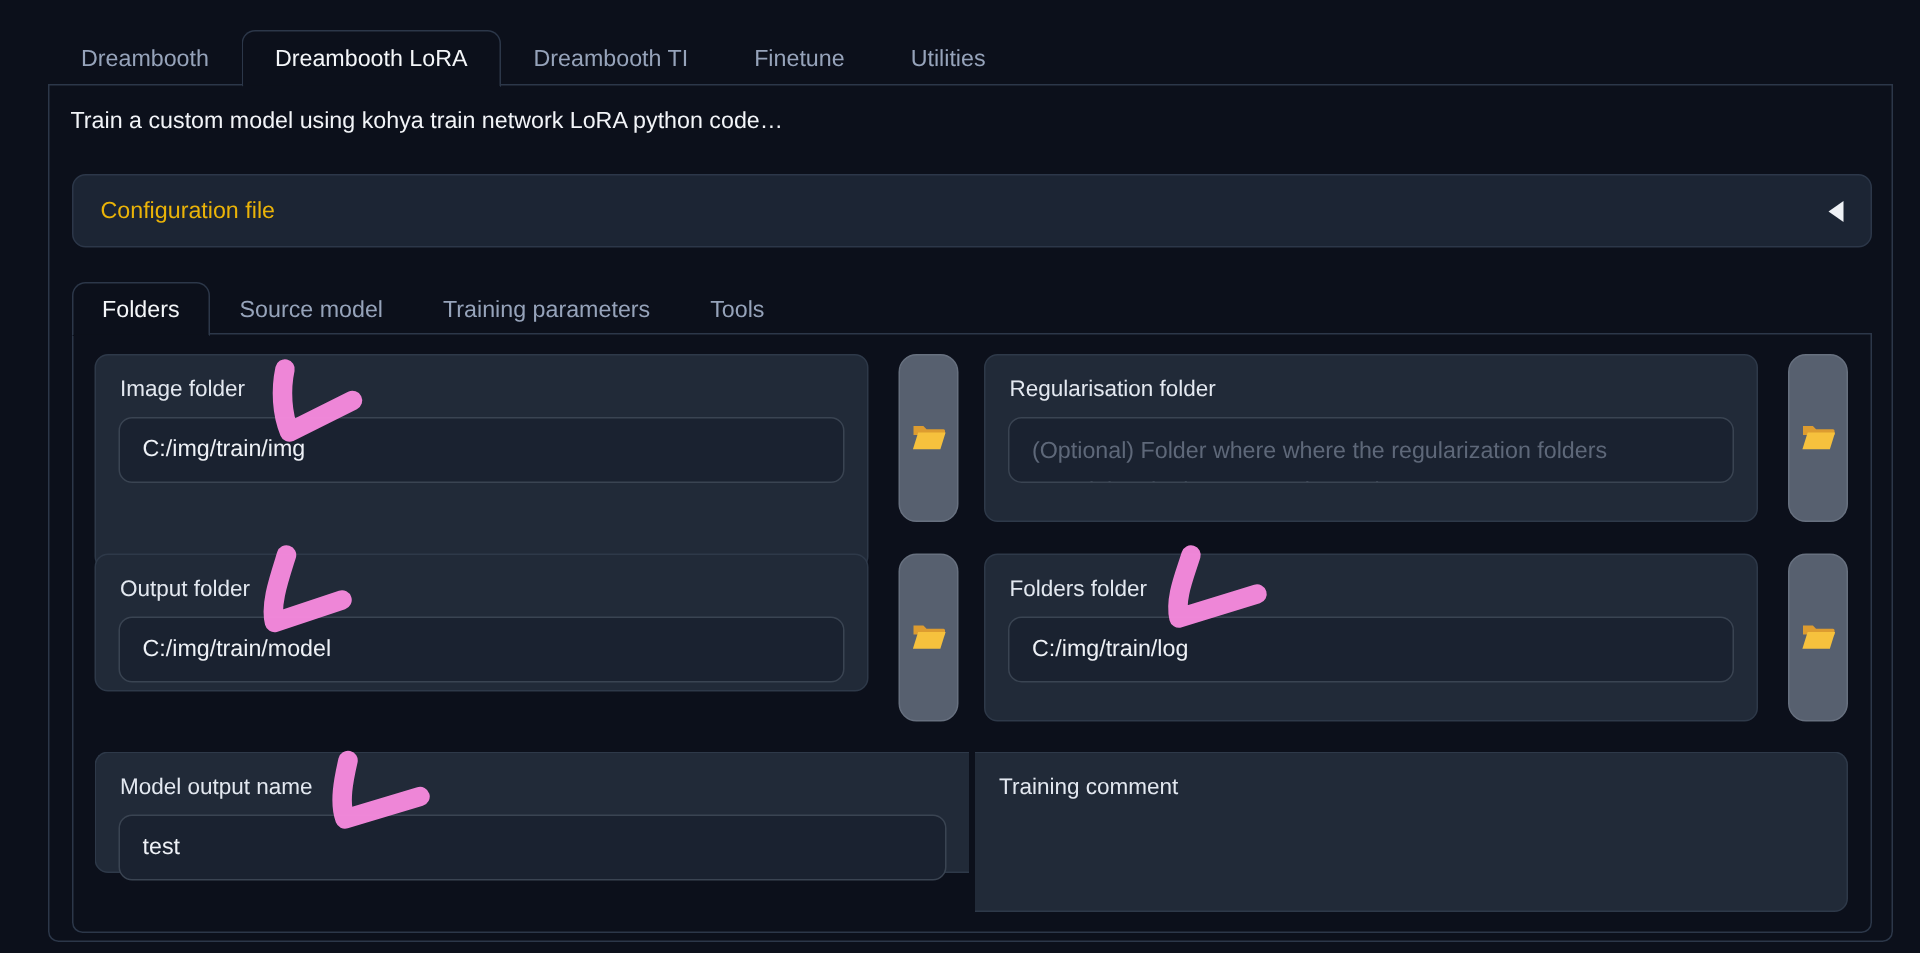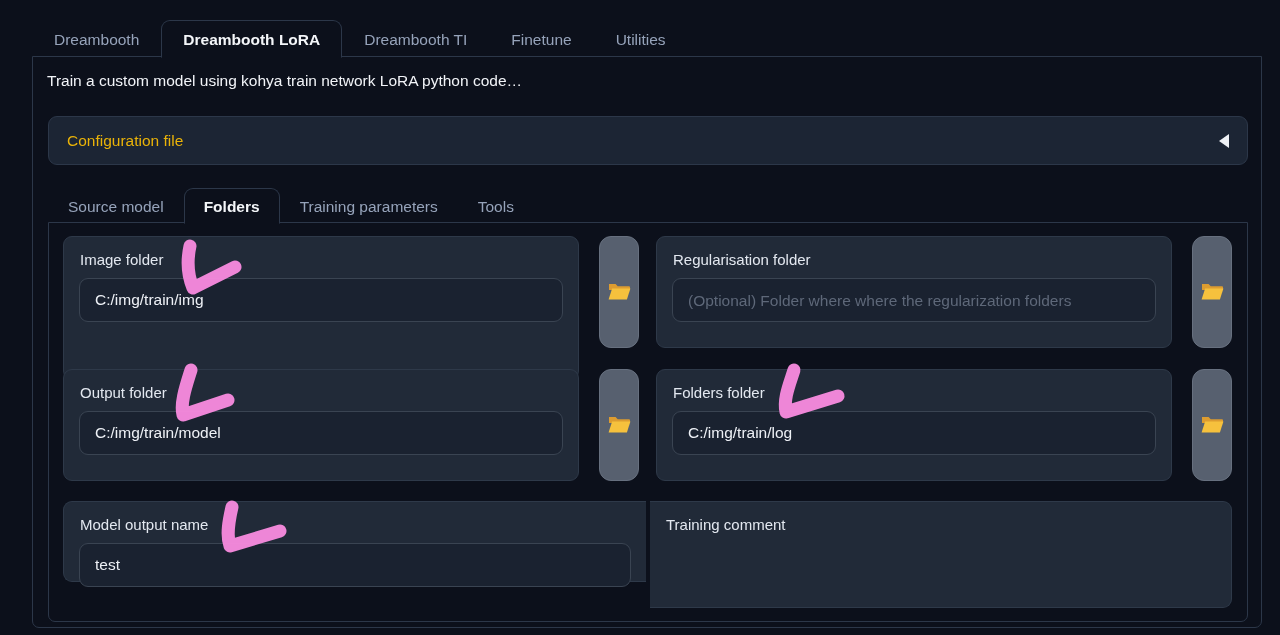--- a/index.html
+++ b/index.html
@@ -8,21 +8,21 @@
     background:#0c101b;color:#e8ecf2;
     font-family:"Liberation Sans","DejaVu Sans",sans-serif;
     -webkit-font-smoothing:antialiased;
   }
   
   .top-tabs{position:absolute;left:32px;top:20px;height:37px;display:flex;align-items:stretch;z-index:3}
   .tab{padding:9px 21px 8px;font-size:15.5px;line-height:20px;color:#96a3ba;cursor:pointer;
        border:1px solid transparent;white-space:nowrap}
   .tab.selected{
     background:#0c101b;border:1px solid #2c3749;border-bottom-color:#0c101b;
-    border-radius:9px 9px 0 0;color:#f4f6f9;font-weight:700;margin-bottom:-1px;
+    border-radius:9px 9px 0 0;color:#f4f6f9;font-weight:400;margin-bottom:-1px;
   }
   .outer-box{
     position:absolute;left:32px;top:56px;width:1230px;height:572px;
     border:1px solid #2c3749;border-radius:0 0 7px 7px;box-sizing:border-box;z-index:1;
   }
   .subtitle{position:absolute;left:47px;top:72px;font-size:15.5px;font-weight:500;color:#f2f4f8;z-index:2}
 
   
   .accordion{
     position:absolute;left:48px;top:116px;width:1200px;height:49px;box-sizing:border-box;
@@ -80,22 +80,22 @@
 <div class="outer-box"></div>
 
 <div class="subtitle">Train a custom model using kohya train network LoRA python code…</div>
 
 <div class="accordion">
   <span class="accordion-label">Configuration file</span>
   <span class="tri-left"></span>
 </div>
 
 <div class="sub-tabs">
+  <div class="tab selected">Folders</div>
   <div class="tab">Source model</div>
-  <div class="tab selected">Folders</div>
   <div class="tab">Training parameters</div>
   <div class="tab">Tools</div>
 </div>
 
 <div class="inner-panel">
   <div class="panel-inner">
 
     <div class="card" style="left:14px;top:13px;width:516px;height:144px">
       <div class="field-label">Image folder</div>
       <input class="tbox" type="text" value="C:/img/train/img" style="">
@@ -113,21 +113,21 @@
       <textarea class="tbox" rows="1" placeholder="(Optional) Folder where where the regularization folders containing the images are located" style=""></textarea>
     </div>
 
     <div class="folder-btn" style="left:1143px;top:13px;height:112px">
       <svg width="23" height="20" viewBox="0 0 23 20">
         <path d="M1 2 h6.6 l2.1 2.2 H21 a1 1 0 0 1 1 1 V8 H1 Z" fill="#dd9c30"></path>
         <path d="M0.6 17.5 L4.1 6.4 H22.4 L18.9 17.5 Z" fill="#f6c13d"></path>
       </svg>
     </div>
 
-    <div class="card" style="left:14px;top:146px;width:516px;height:112px">
+    <div class="card" style="left:14px;top:146px;width:516px;height:92px">
       <div class="field-label">Output folder</div>
       <input class="tbox" type="text" value="C:/img/train/model" style="">
     </div>
 
     <div class="folder-btn" style="left:550px;top:146px;height:112px">
       <svg width="23" height="20" viewBox="0 0 23 20">
         <path d="M1 2 h6.6 l2.1 2.2 H21 a1 1 0 0 1 1 1 V8 H1 Z" fill="#dd9c30"></path>
         <path d="M0.6 17.5 L4.1 6.4 H22.4 L18.9 17.5 Z" fill="#f6c13d"></path>
       </svg>
     </div>

